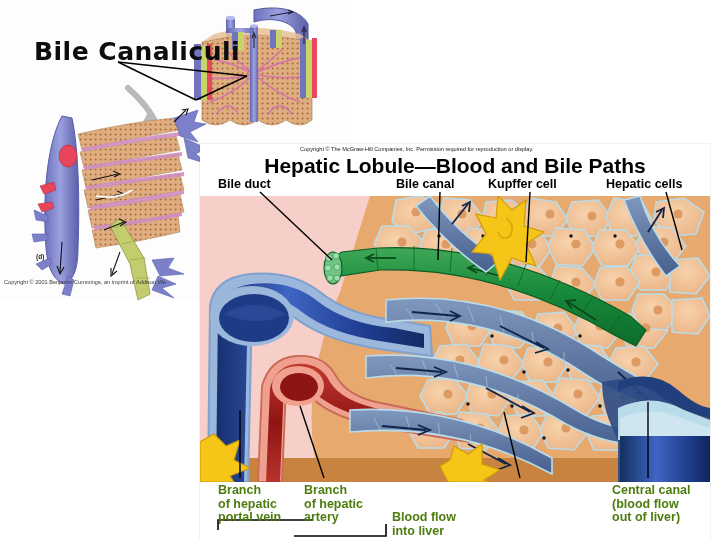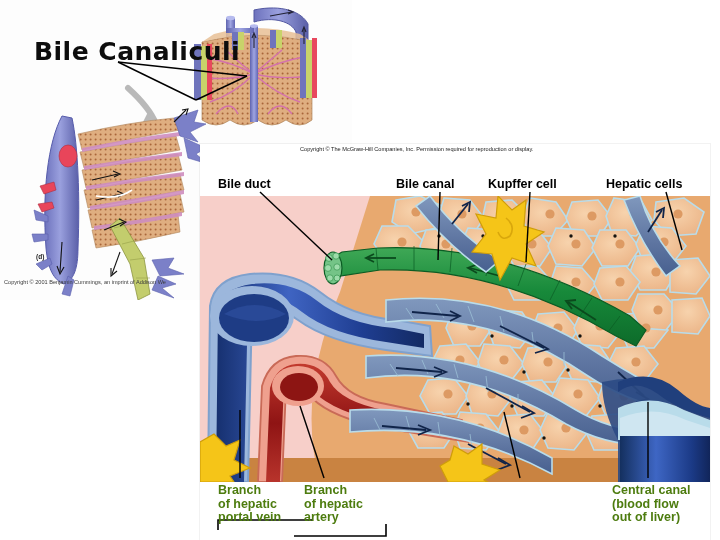--- a/index.html
+++ b/index.html
@@ -211,20 +211,21 @@
     </svg>
 
     <div id="canaliculi-title">Bile Canaliculi</div>
     <div id="figD">(d)</div>
     <div id="copyA">Copyright © 2001 Benjamin Cummings, an imprint of Addison We</div>
   </div>
 
   <div id="panelB">
 
     <div id="copyB">Copyright © The McGraw-Hill Companies, Inc. Permission required for reproduction or display.</div>
+    <div id="lobule-title">Hepatic Lobule—Blood and Bile Paths</div>
 
     <div class="toplabel" style="left:18px;top:33px;">Bile duct</div>
     <div class="toplabel" style="left:196px;top:33px;">Bile canal</div>
     <div class="toplabel" style="left:288px;top:33px;">Kupffer cell</div>
     <div class="toplabel" style="left:406px;top:33px;">Hepatic cells</div>
 
     <div id="art">
       <svg width="510" height="286" viewBox="0 0 510 286">
         <defs>
           <linearGradient id="pvGrad" x1="0" y1="0" x2="1" y2="0">
@@ -516,18 +517,20 @@
       <path class="bracket" d="M18 386 L18 376 L112 376"></path>
       <path class="bracket" d="M94 392 L186 392 L186 380"></path>
     </svg>
 
     <div class="botlabel" style="left:18px;top:340px;">Branch
 of hepatic
 portal vein</div>
     <div class="botlabel" style="left:104px;top:340px;">Branch
 of hepatic
 artery</div>
+    <div class="botlabel" style="left:192px;top:367px;">Blood flow
+into liver</div>
     <div class="botlabel" style="left:412px;top:340px;">Central canal
 (blood flow
 out of liver)</div>
 
   </div>
 </div>
 
 </body></html>

